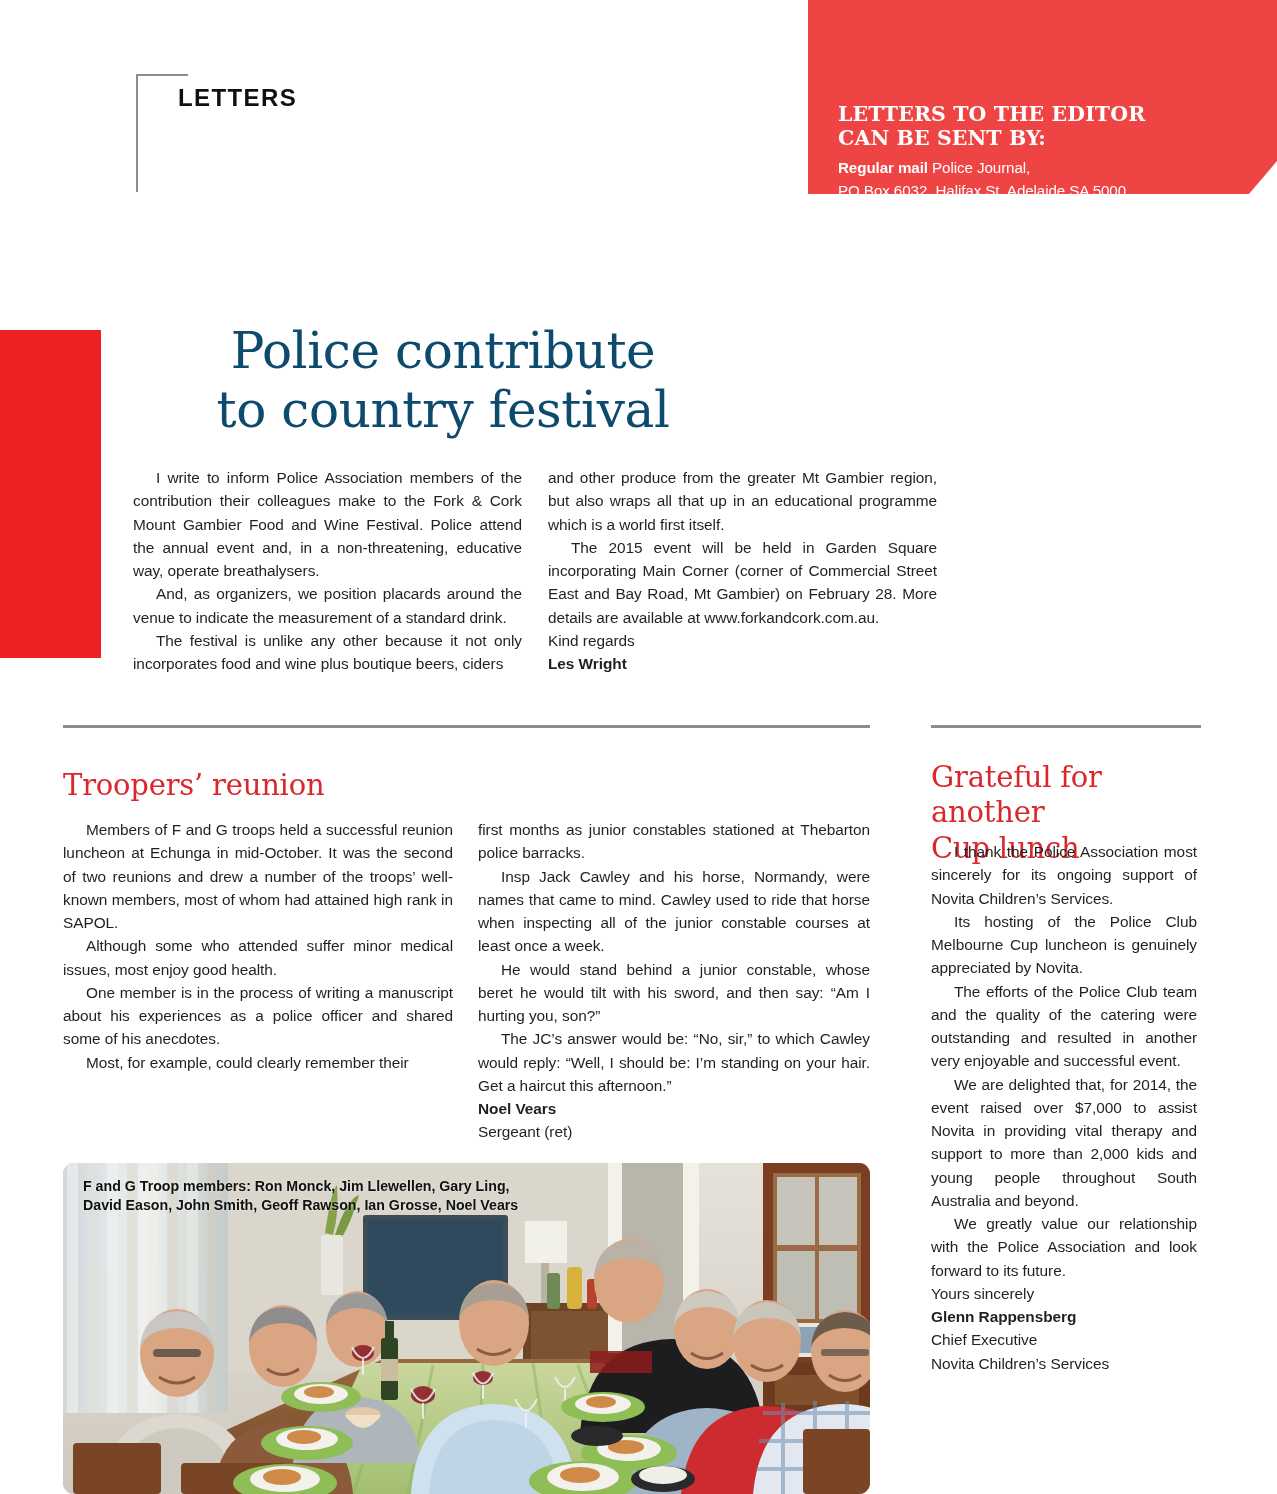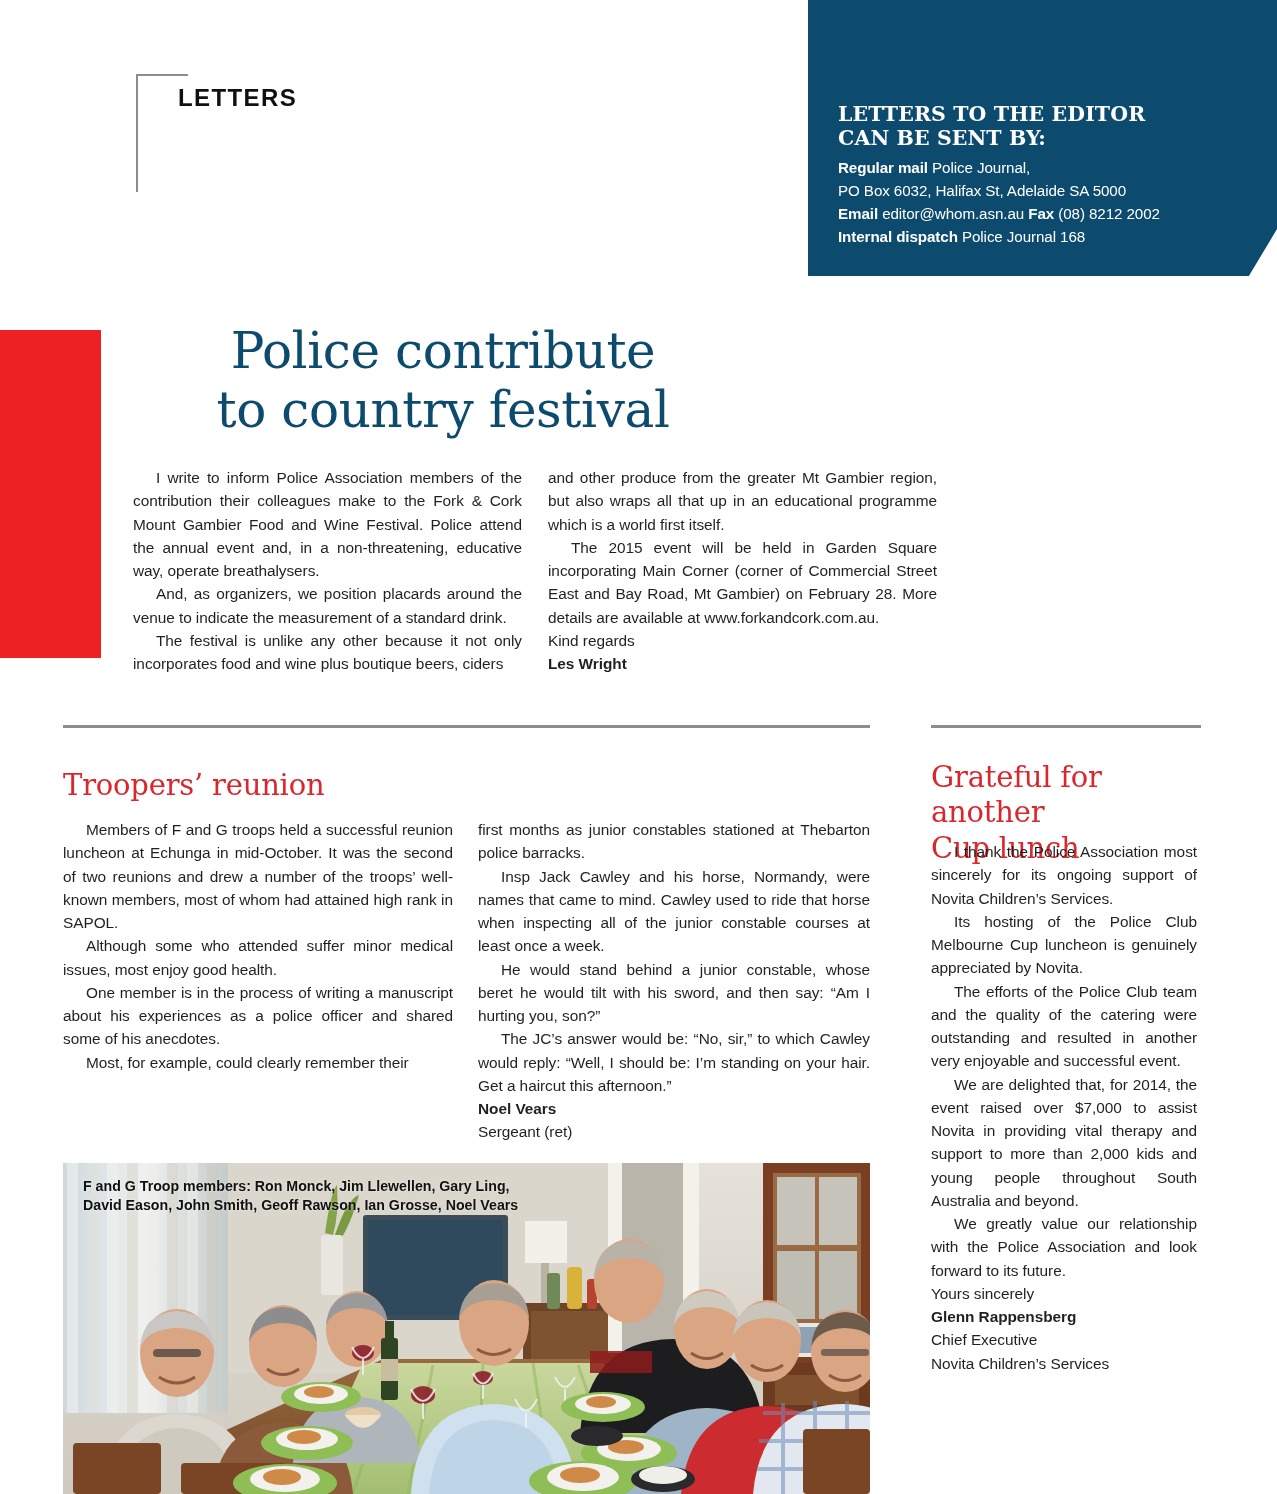--- a/index.html
+++ b/index.html
@@ -11,22 +11,22 @@
     background: #ffffff;
     font-family: "Liberation Sans", sans-serif;
     color: #231f20;
     position: relative;
     overflow: hidden;
   }
 
   
   .banner {
     position: absolute;
-    left: 808px; top: 0; width: 469px; height: 276px;
-    background: #0c4a6e;
+    left: 808px; top: 0; width: 469px; height: 194px;
+    background: #ef4444;
     color: #ffffff;
     -webkit-clip-path: polygon(0 0, 100% 0, 100% 83%, 94% 100%, 0 100%);
     clip-path: polygon(0 0, 100% 0, 100% 83%, 94% 100%, 0 100%);
   }
   .banner-inner { position:absolute; left:30px; top:103px; right:20px; }
   .banner-title {
     font-family: "DejaVu Serif", serif;
     font-weight: 700;
     font-size: 20.5px;
     line-height: 1.16;
@@ -122,20 +122,21 @@
   .troop-col-b { position: absolute; left: 478px; top: 818px; width: 392px; }
   .cup-col     { position: absolute; left: 931px; top: 840px; width: 266px; }
 
   
   .photo {
     position: absolute;
     left: 63px; top: 1163px;
     width: 807px; height: 331px;
     overflow: hidden;
     background: #c9c5be;
+    border-radius: 11px;
   }
   .photo svg { display:block; width:100%; height:100%; }
   .photo-caption {
     position: absolute;
     left: 20px; top: 14px;
     width: 700px;
     font-size: 14.2px;
     font-weight: 700;
     line-height: 1.37;
     color: #111111;

